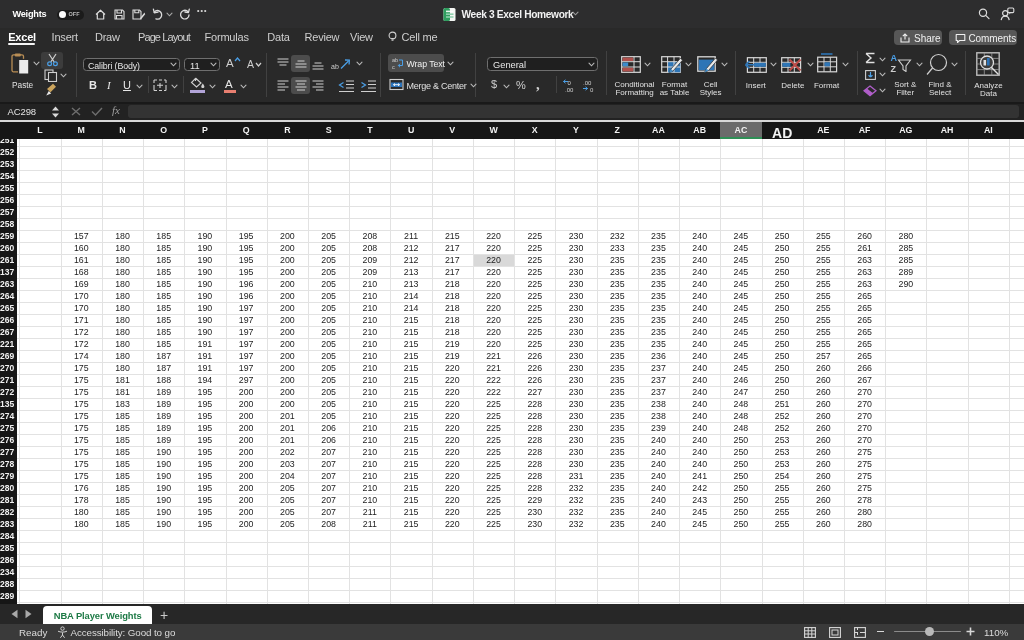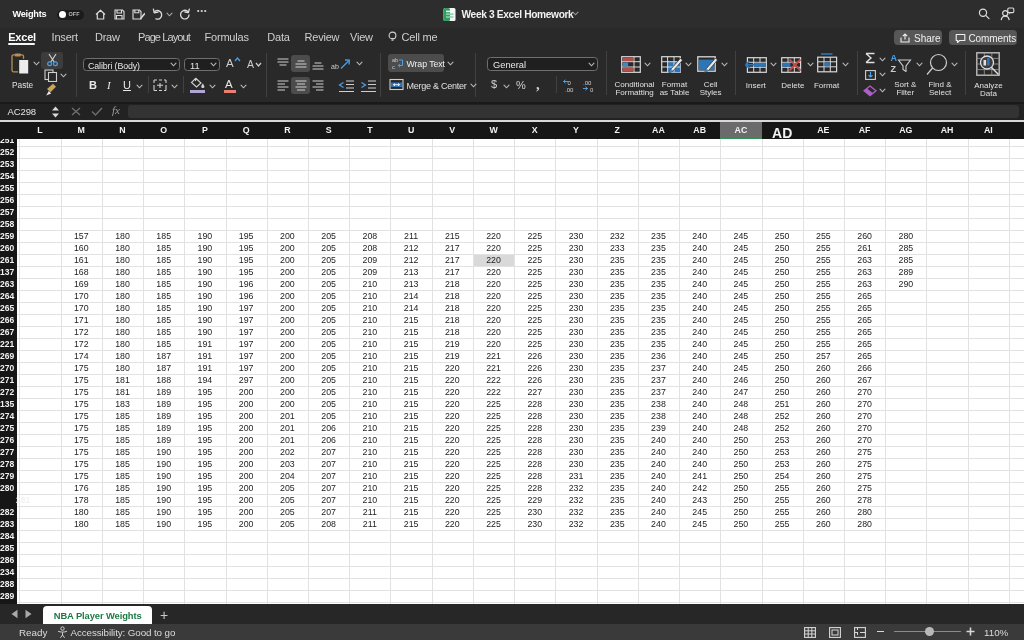--- a/index.html
+++ b/index.html
@@ -485,21 +485,21 @@
 <div style="position:absolute;left:0;top:235.0px;width:14.3px;height:12px;line-height:12px;text-align:right;font-size:8.5px;font-weight:700;color:#f2f2f2;">271</div>
 <div style="position:absolute;left:0;top:247.0px;width:14.3px;height:12px;line-height:12px;text-align:right;font-size:8.5px;font-weight:700;color:#f2f2f2;">272</div>
 <div style="position:absolute;left:0;top:259.0px;width:14.3px;height:12px;line-height:12px;text-align:right;font-size:8.5px;font-weight:700;color:#f2f2f2;">135</div>
 <div style="position:absolute;left:0;top:271.0px;width:14.3px;height:12px;line-height:12px;text-align:right;font-size:8.5px;font-weight:700;color:#f2f2f2;">274</div>
 <div style="position:absolute;left:0;top:283.0px;width:14.3px;height:12px;line-height:12px;text-align:right;font-size:8.5px;font-weight:700;color:#f2f2f2;">275</div>
 <div style="position:absolute;left:0;top:295.0px;width:14.3px;height:12px;line-height:12px;text-align:right;font-size:8.5px;font-weight:700;color:#f2f2f2;">276</div>
 <div style="position:absolute;left:0;top:307.0px;width:14.3px;height:12px;line-height:12px;text-align:right;font-size:8.5px;font-weight:700;color:#f2f2f2;">277</div>
 <div style="position:absolute;left:0;top:319.0px;width:14.3px;height:12px;line-height:12px;text-align:right;font-size:8.5px;font-weight:700;color:#f2f2f2;">278</div>
 <div style="position:absolute;left:0;top:331.0px;width:14.3px;height:12px;line-height:12px;text-align:right;font-size:8.5px;font-weight:700;color:#f2f2f2;">279</div>
 <div style="position:absolute;left:0;top:343.0px;width:14.3px;height:12px;line-height:12px;text-align:right;font-size:8.5px;font-weight:700;color:#f2f2f2;">280</div>
-<div style="position:absolute;left:0;top:355.0px;width:14.3px;height:12px;line-height:12px;text-align:right;font-size:8.5px;font-weight:700;color:#f2f2f2;padding-left:16px;">281</div>
+<div style="position:absolute;left:0;top:355.0px;width:14.3px;height:12px;line-height:12px;text-align:right;font-size:8.5px;font-weight:700;color:#f2f2f2;">281</div>
 <div style="position:absolute;left:0;top:367.0px;width:14.3px;height:12px;line-height:12px;text-align:right;font-size:8.5px;font-weight:700;color:#f2f2f2;">282</div>
 <div style="position:absolute;left:0;top:379.0px;width:14.3px;height:12px;line-height:12px;text-align:right;font-size:8.5px;font-weight:700;color:#f2f2f2;">283</div>
 <div style="position:absolute;left:0;top:391.0px;width:14.3px;height:12px;line-height:12px;text-align:right;font-size:8.5px;font-weight:700;color:#f2f2f2;">284</div>
 <div style="position:absolute;left:0;top:403.0px;width:14.3px;height:12px;line-height:12px;text-align:right;font-size:8.5px;font-weight:700;color:#f2f2f2;">285</div>
 <div style="position:absolute;left:0;top:415.0px;width:14.3px;height:12px;line-height:12px;text-align:right;font-size:8.5px;font-weight:700;color:#f2f2f2;">286</div>
 <div style="position:absolute;left:0;top:427.0px;width:14.3px;height:12px;line-height:12px;text-align:right;font-size:8.5px;font-weight:700;color:#f2f2f2;">234</div>
 <div style="position:absolute;left:0;top:439.0px;width:14.3px;height:12px;line-height:12px;text-align:right;font-size:8.5px;font-weight:700;color:#f2f2f2;">288</div>
 <div style="position:absolute;left:0;top:451.0px;width:14.3px;height:12px;line-height:12px;text-align:right;font-size:8.5px;font-weight:700;color:#f2f2f2;">289</div>
 <div style="position:absolute;left:60.629999999999995px;top:91.0px;width:41.23px;height:12px;line-height:12.5px;text-align:center;font-size:8.8px;color:#1c1c1c;">157</div>
 <div style="position:absolute;left:101.85999999999999px;top:91.0px;width:41.23px;height:12px;line-height:12.5px;text-align:center;font-size:8.8px;color:#1c1c1c;">180</div>

